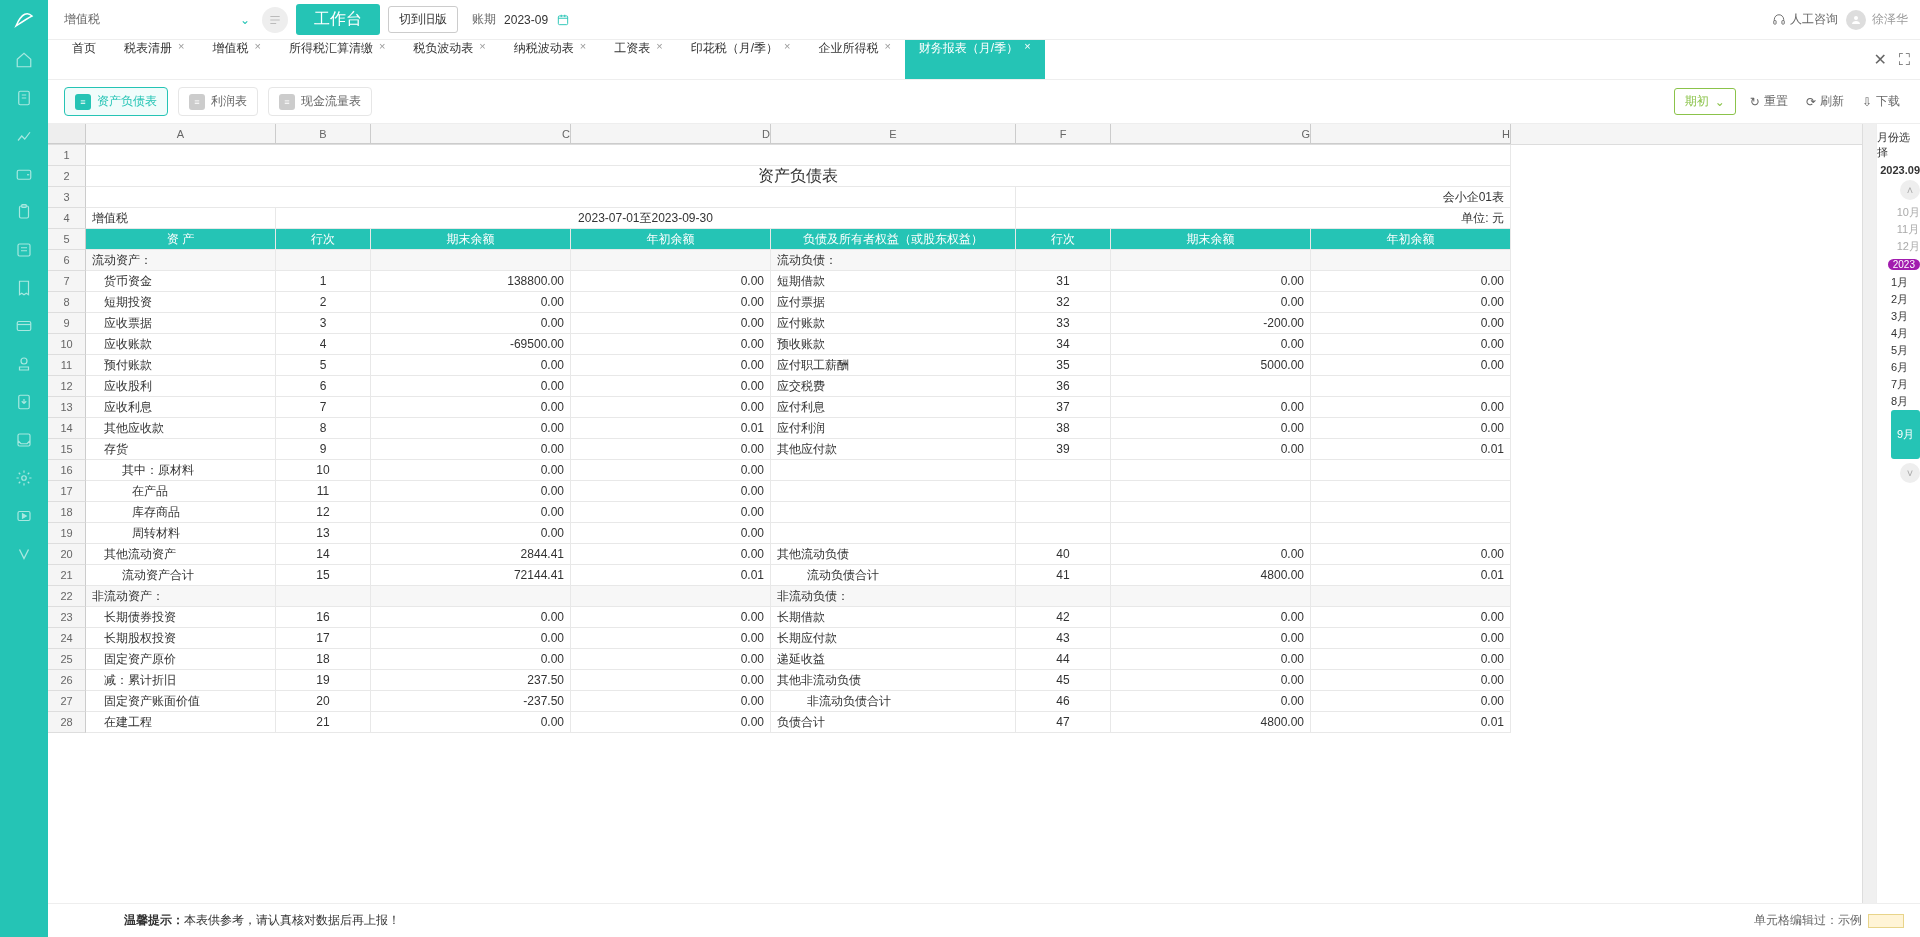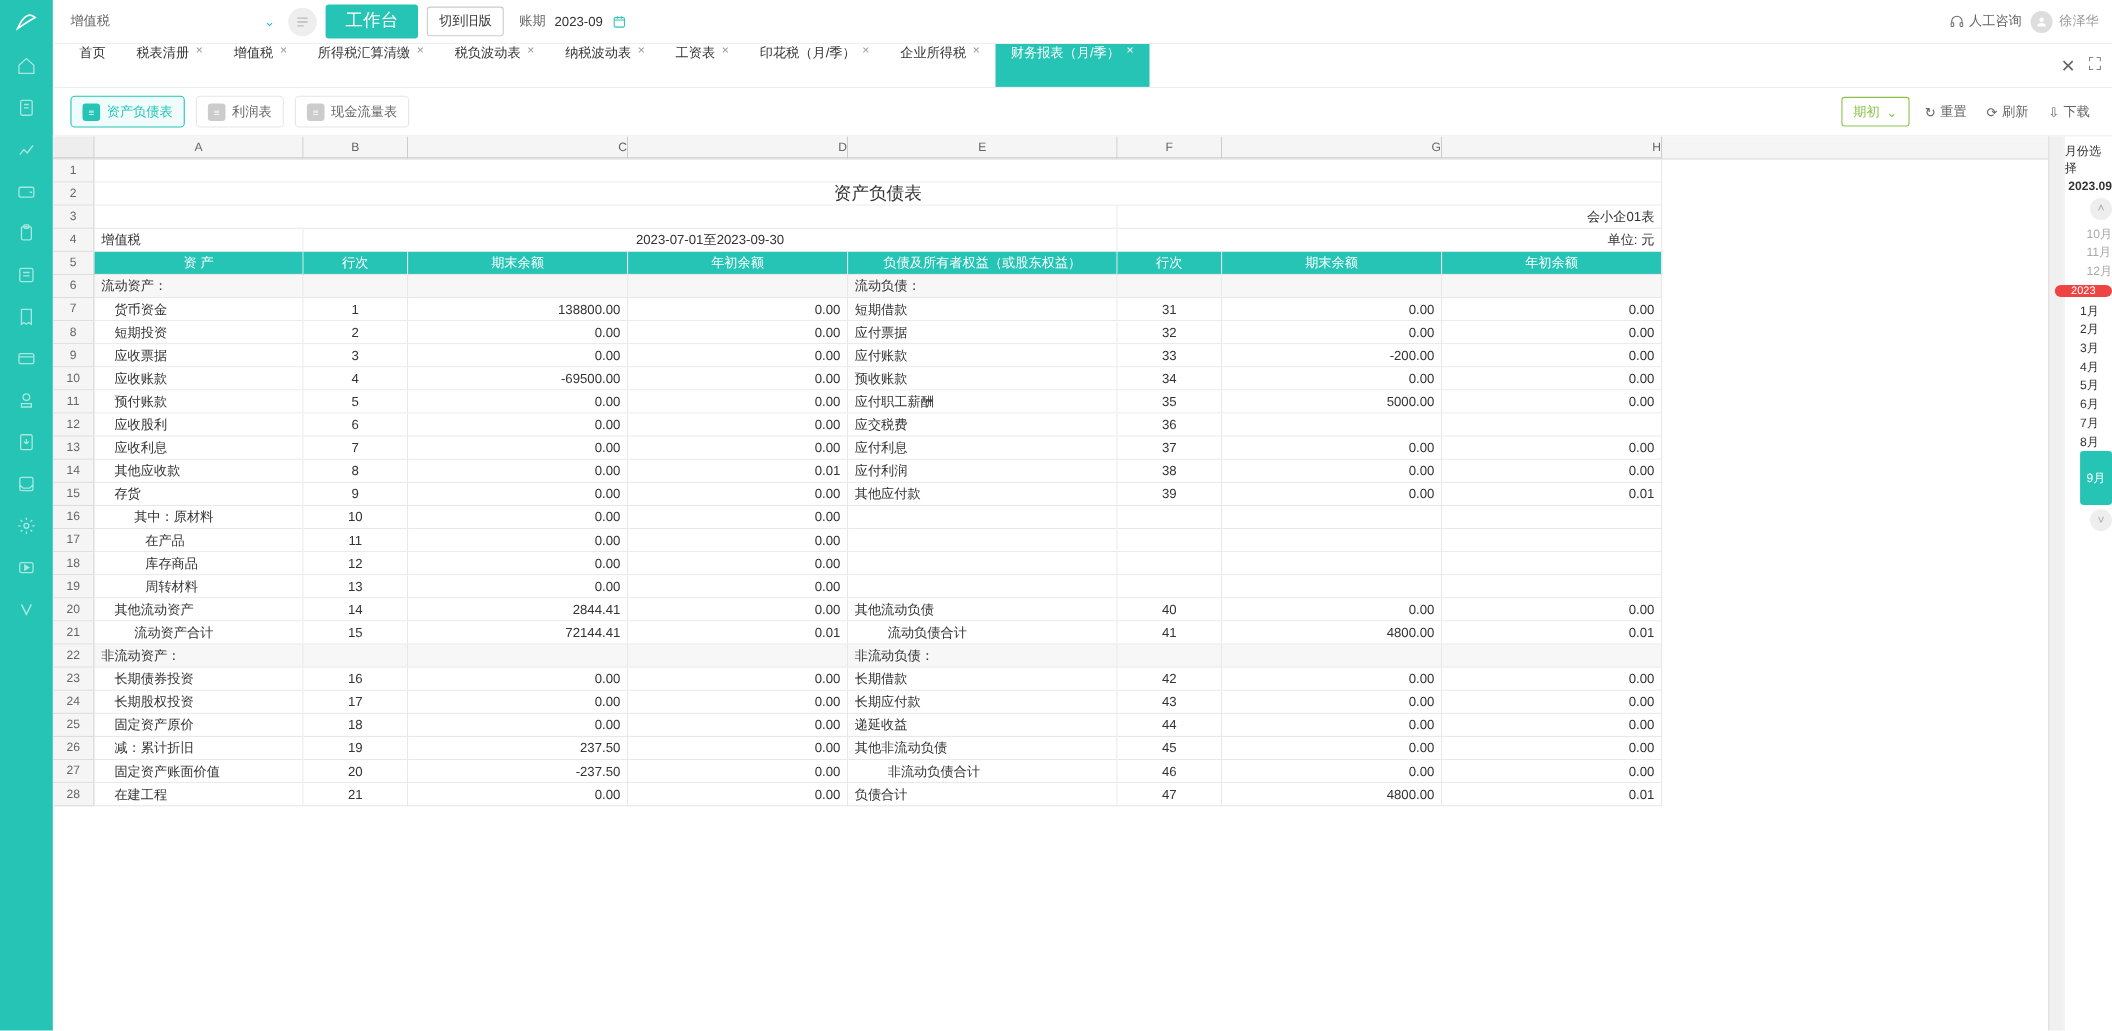--- a/index.html
+++ b/index.html
@@ -60,21 +60,21 @@
   .corner-label{width:190px;}
 
   .vscroll { width:14px; background:#f0f0f0; border-left:1px solid #ddd;}
   .month-panel { width:44px; border-left:1px solid #eee; display:flex;flex-direction:column;align-items:flex-end;padding-top:6px;gap:4px; font-size:11px;}
   .month-panel .mp-title{color:#333;}
   .month-panel .mp-cur{font-weight:bold;color:#333;}
   .month-panel .mp-nav{width:20px;height:20px;border-radius:50%;background:#eee;color:#aaa;display:flex;align-items:center;justify-content:center;cursor:pointer;}
   .month-panel .mp-item{color:#aaa;cursor:pointer;padding:1px 0;}
   .month-panel .mp-item.avail{color:#333;}
   .month-panel .mp-item.sel{background:#25c4b5;color:#fff;border-radius:3px;padding:17px 6px;}
-  .month-panel .year-tag{background:#ef4444;color:#fff;border-radius:8px;padding:0 15px;font-size:10px;}
+  .month-panel .year-tag{background:#a21caf;color:#fff;border-radius:8px;padding:0 5px;font-size:10px;}
 
   .footer { height:34px; border-top:1px solid #eee; display:flex;align-items:center;padding:0 16px; font-size:12px; color:#666;}
   .footer .warm{ color:#333; margin-left:60px;}
   .footer-spacer{flex:1;}
   .legend-box{width:36px;height:14px;background:#fff4d6;border:1px solid #e8d48a;margin-left:6px;}
 
   svg{display:block;}
 </style>
 </head>
 <body>
@@ -608,14 +608,20 @@
             <div class="mp-item avail">5月</div>
             <div class="mp-item avail">6月</div>
             <div class="mp-item avail">7月</div>
             <div class="mp-item avail">8月</div>
             <div class="mp-item avail sel">9月</div>
           </div>
         <div class="mp-nav">˅</div>
       </div>
     </div>
 
+    <div class="footer">
+      <span class="warm"><b>温馨提示：</b><span>本表供参考，请认真核对数据后再上报！</span></span>
+      <div class="footer-spacer"></div>
+      <span>单元格编辑过：示例</span>
+      <div class="legend-box"></div>
+    </div>
   </div>
 </div>
 
 </body></html>

